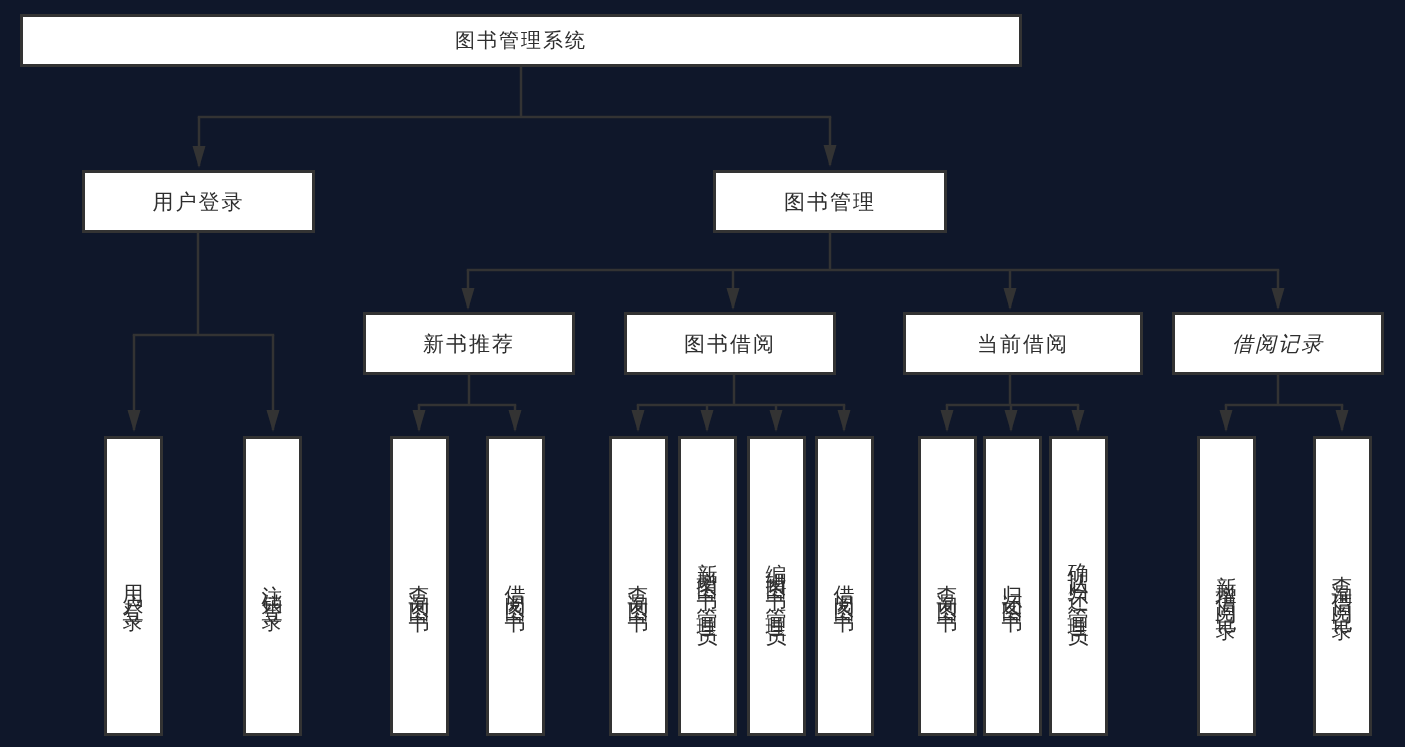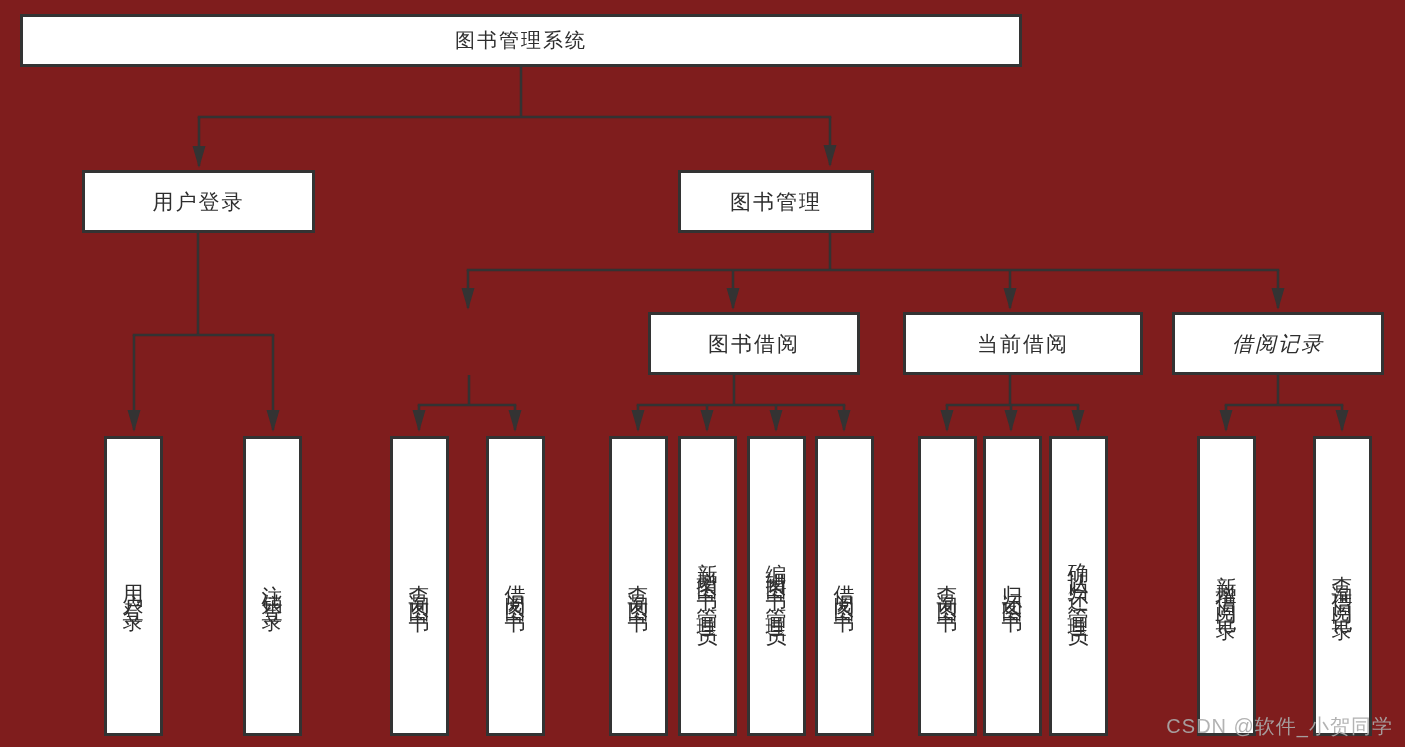--- a/index.html
+++ b/index.html
@@ -5,21 +5,21 @@
   html, body {
     margin: 0;
     padding: 0;
     background: #ffffff;
     font-family: "Liberation Sans", sans-serif;
   }
   .canvas {
     position: relative;
     width: 1405px;
     height: 747px;
-    background: #7f1d1d;
+    background: #0f172a;
     overflow: hidden;
   }
   svg.wires {
     position: absolute;
     left: 0; top: 0;
     width: 1405px; height: 747px;
     pointer-events: none;
   }
   .box {
     position: absolute;
@@ -121,25 +121,28 @@
     </g>
   </svg>
 
   <div class="box root-box">
     <span>图书管理系统</span>
   </div>
 
   <div class="box lvl2" style="left:82px;">
     <span>用户登录</span>
   </div>
-  <div class="box lvl2" style="left:678px;width:196px;">
+  <div class="box lvl2" style="left:713px;width:234px;">
     <span>图书管理</span>
   </div>
 
-  <div class="box lvl3" style="left:648px;">
+  <div class="box lvl3" style="left:363px;">
+    <span>新书推荐</span>
+  </div>
+  <div class="box lvl3" style="left:624px;">
     <span>图书借阅</span>
   </div>
   <div class="box lvl3" style="left:903px;width:240px;">
     <span>当前借阅</span>
   </div>
   <div class="box lvl3" style="left:1172px;font-style:italic;">
     <span>借阅记录</span>
   </div>
 
   <div class="box leaf" style="left:104px;">
@@ -175,15 +178,14 @@
   <div class="box leaf" style="left:1049px;">
     <span class="vtext">确认归还（管理员）</span>
   </div>
   <div class="box leaf" style="left:1197px;">
     <span class="vtext">新增借阅记录</span>
   </div>
   <div class="box leaf" style="left:1313px;">
     <span class="vtext">查询借阅记录</span>
   </div>
 
-  <div class="watermark">CSDN @软件_小贺同学</div>
 
 </div>
 
 </body></html>

